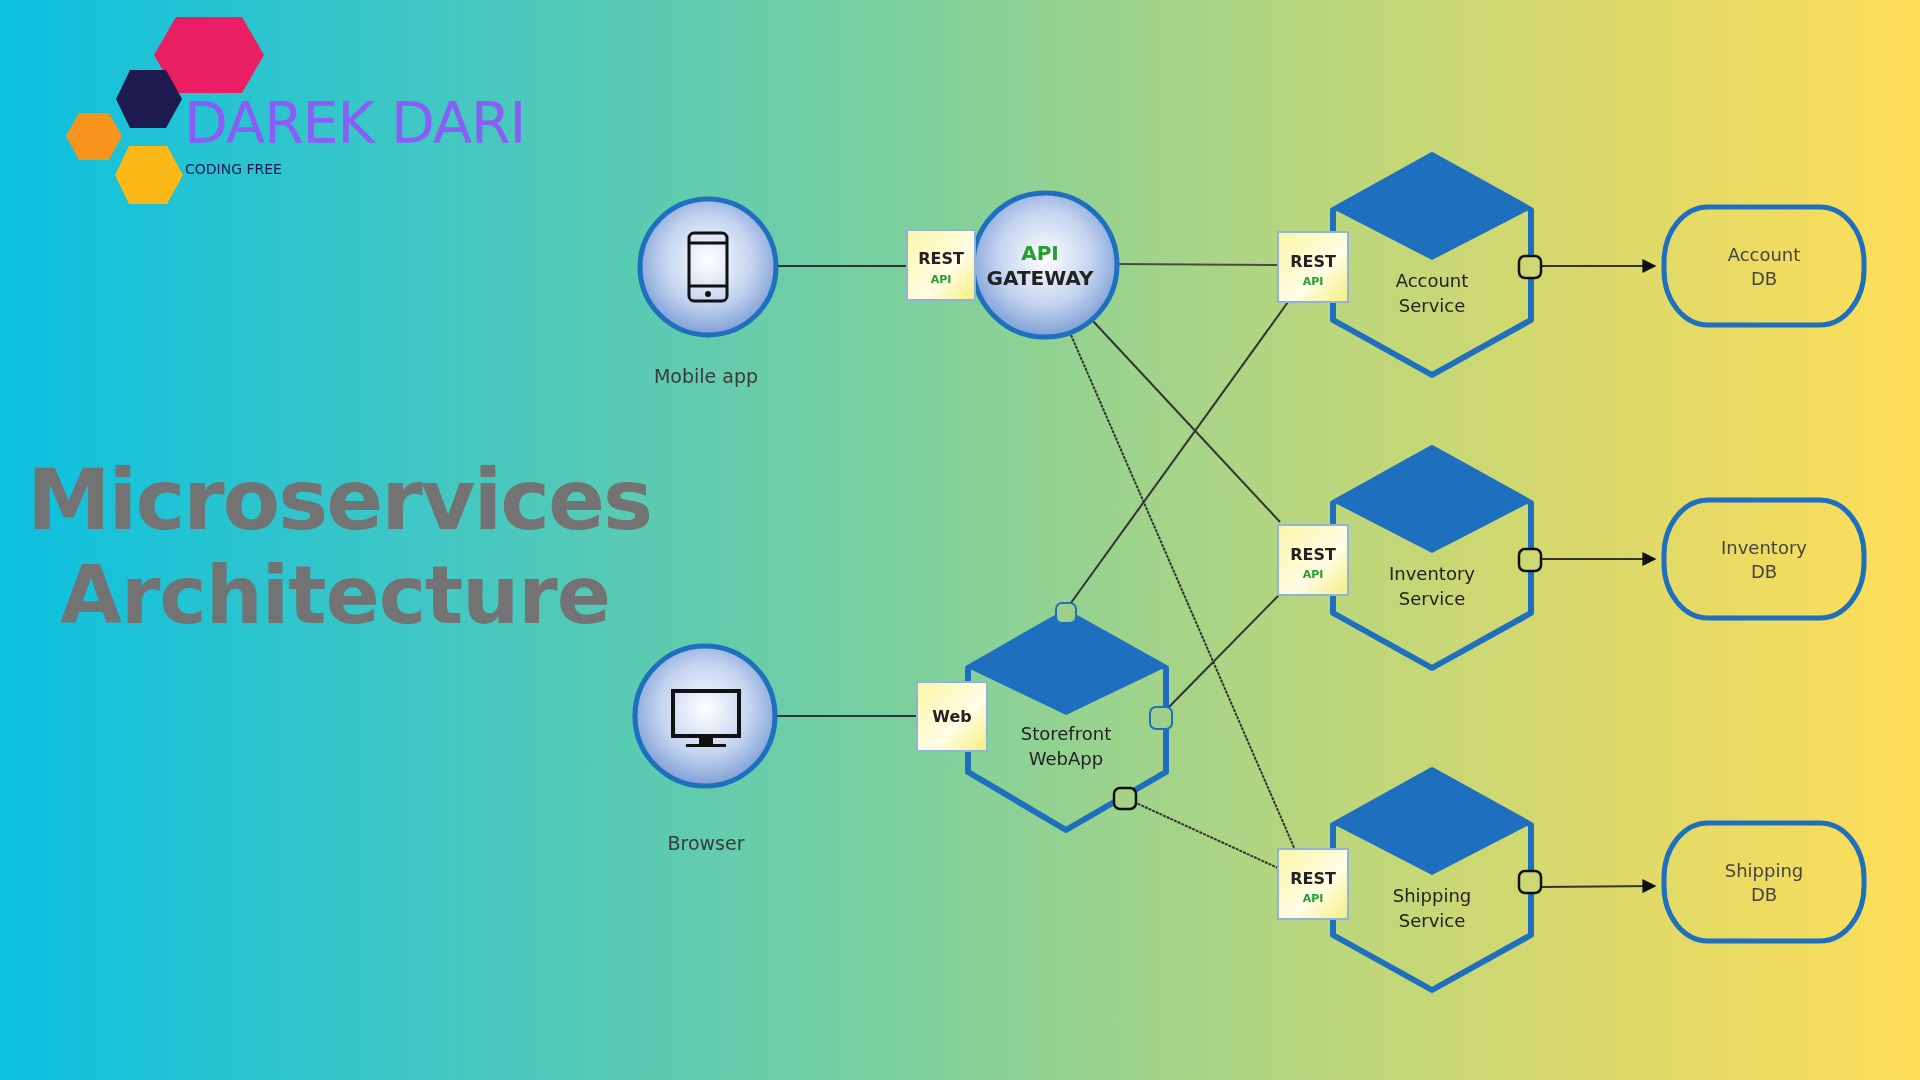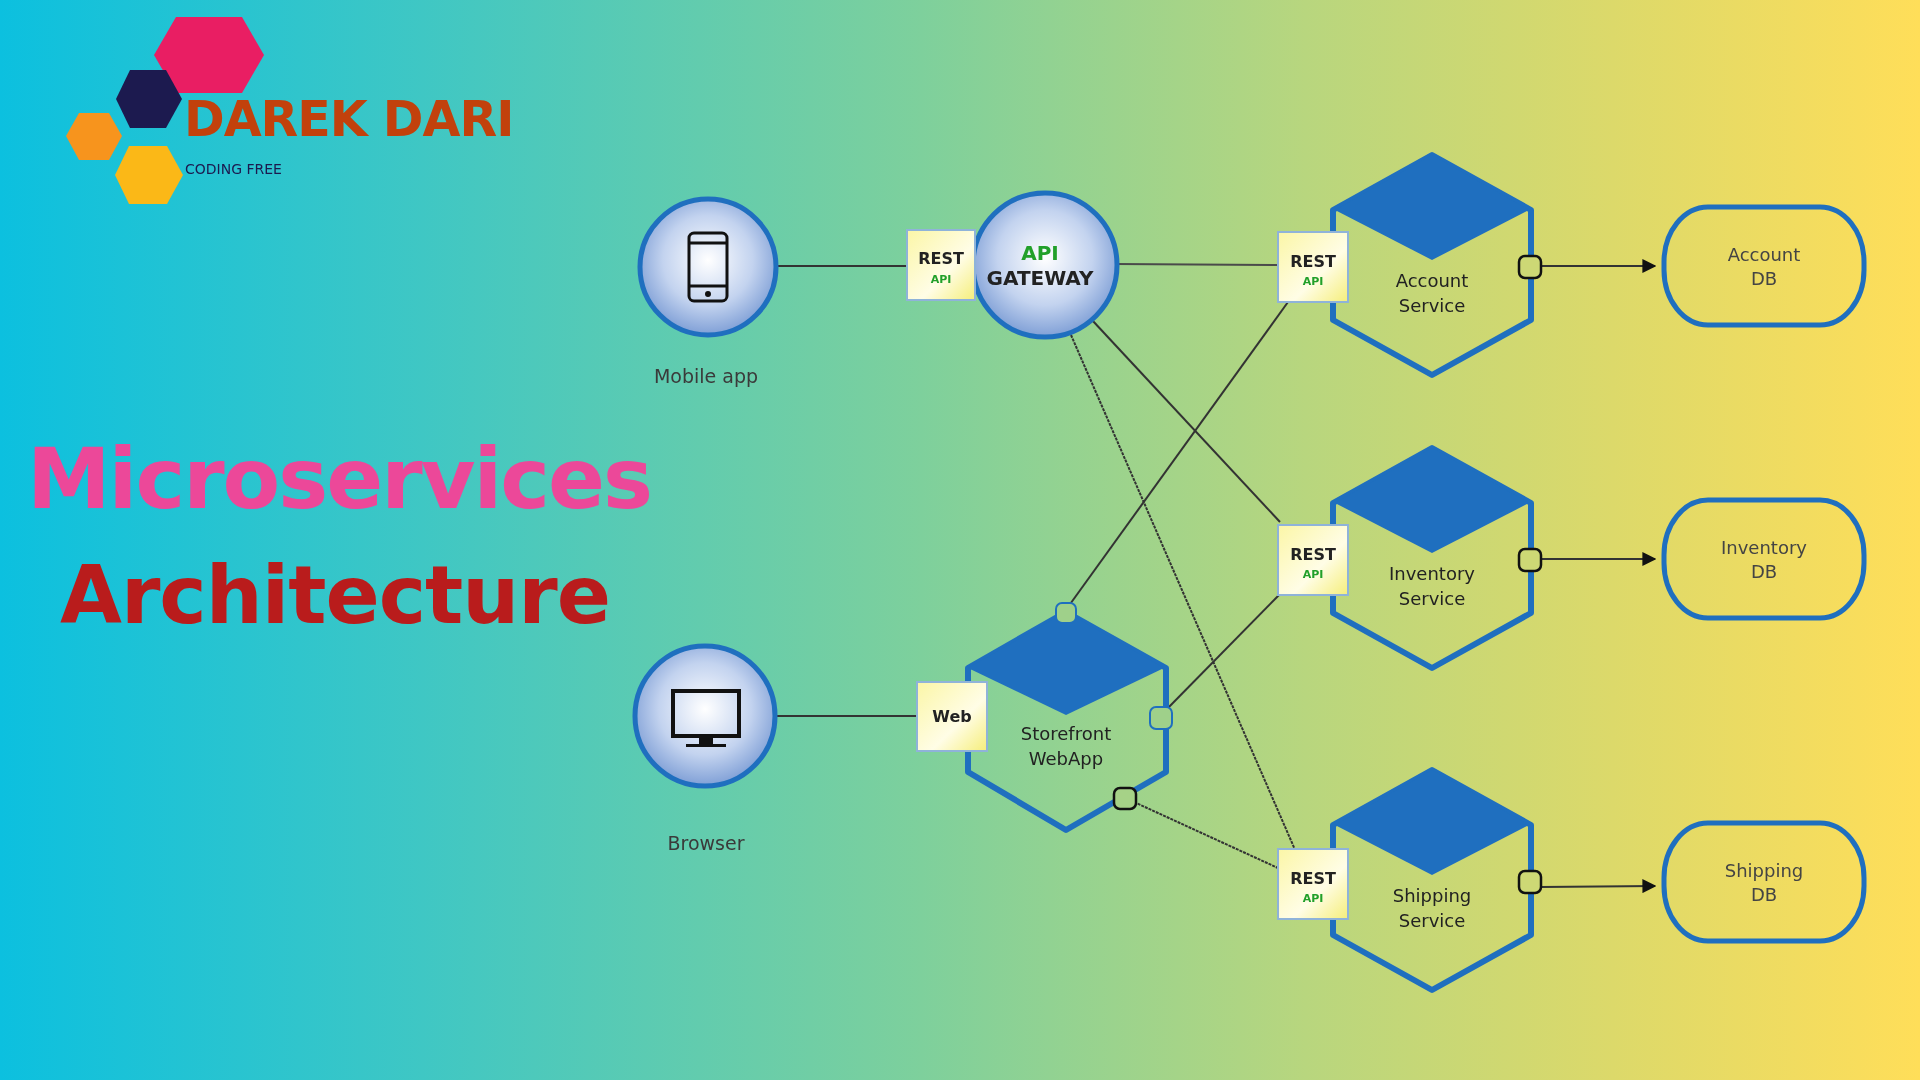--- a/index.html
+++ b/index.html
@@ -3,33 +3,33 @@
 <meta charset="utf-8">
 <style>
   html, body { margin:0; padding:0; }
   body {
     width:1920px; height:1080px; overflow:hidden; position:relative;
     background: linear-gradient(90deg, #0cc0df 0%, #3fc7c4 22%, #7ed09c 48%, #b8d67e 68%, #dcd96a 84%, #ffde59 100%);
     font-family: "Liberation Sans", sans-serif;
   }
   #logo { position:absolute; left:0; top:0; width:560px; height:220px; }
   .logo-name {
-    position:absolute; left:184px; top:95px; font-size:49px; color:#c2410c;
-    font-family:"DejaVu Sans", sans-serif; letter-spacing:-1px; line-height:1; font-weight:bold;
+    position:absolute; left:184px; top:95px; font-size:57px; color:#8b5cf6;
+    font-family:"DejaVu Sans", sans-serif; letter-spacing:-1px; line-height:1; font-weight:normal;
   }
   .logo-tag {
     position:absolute; left:185px; top:162px; font-size:14px; color:#1c1a4f;
     font-family:"DejaVu Sans", sans-serif; line-height:1;
   }
   .title1 {
-    position:absolute; left:27px; top:437px; font-size:84px; font-weight:bold; color:#ec4899;
+    position:absolute; left:27px; top:458px; font-size:84px; font-weight:bold; color:#737373;
     font-family:"DejaVu Sans", sans-serif; line-height:1; letter-spacing:-2px;
   }
   .title2 {
-    position:absolute; left:60px; top:556px; font-size:80px; font-weight:bold; color:#b91c1c;
+    position:absolute; left:60px; top:556px; font-size:80px; font-weight:bold; color:#737373;
     font-family:"DejaVu Sans", sans-serif; line-height:1; letter-spacing:-1px;
   }
   #diagram { position:absolute; left:0; top:0; width:1920px; height:1080px; }
   .lbl { font-family:"DejaVu Sans", sans-serif; }
 </style>
 </head>
 <body>
 
 <div id="logo">
   <svg width="300" height="220" style="position:absolute;left:0;top:0">

